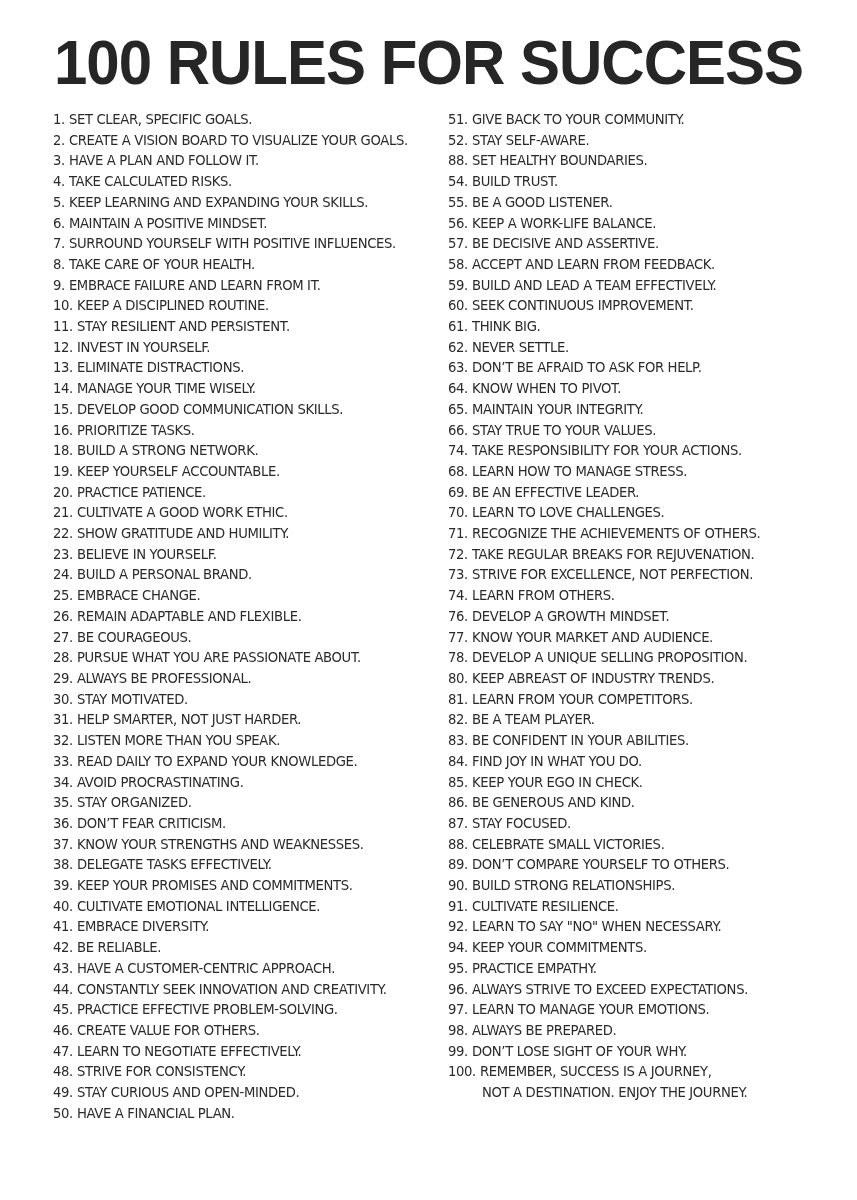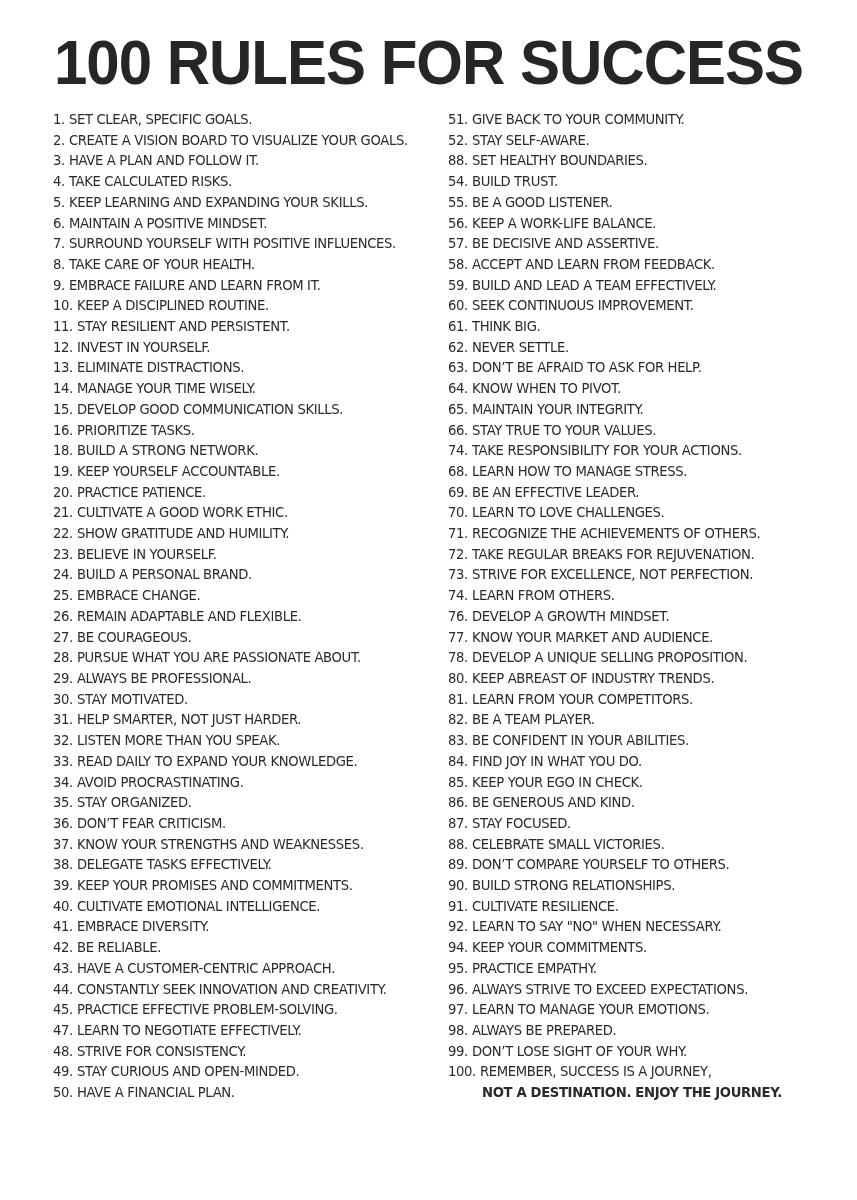--- a/index.html
+++ b/index.html
@@ -12,21 +12,21 @@
   }
   .col {
     position: absolute; top: 110px; margin: 0; padding: 0; list-style: none;
     font-family: "DejaVu Sans", sans-serif; font-size: 13.2px; line-height: 20.7px;
     color: #2a2a2a; letter-spacing: -0.35px;
   }
   .col-left { left: 53px; width: 400px; }
   .col-right { left: 448px; width: 390px; }
   .rule { white-space: nowrap; }
   .rule .num { margin-right: 4px; }
-  .cont { display: block; padding-left: 34px; font-weight: bold; }
+  .cont { display: block; padding-left: 34px; }
 </style>
 </head>
 <body>
 
 <h1 class="title">100 RULES FOR SUCCESS</h1>
 
 <ul class="col col-left" id="col-left">
     <li class="rule"><span class="num">1.</span><span class="txt">SET CLEAR, SPECIFIC GOALS.</span></li>
     <li class="rule"><span class="num">2.</span><span class="txt">CREATE A VISION BOARD TO VISUALIZE YOUR GOALS.</span></li>
     <li class="rule"><span class="num">3.</span><span class="txt">HAVE A PLAN AND FOLLOW IT.</span></li>
@@ -64,20 +64,21 @@
     <li class="rule"><span class="num">36.</span><span class="txt">DON’T FEAR CRITICISM.</span></li>
     <li class="rule"><span class="num">37.</span><span class="txt">KNOW YOUR STRENGTHS AND WEAKNESSES.</span></li>
     <li class="rule"><span class="num">38.</span><span class="txt">DELEGATE TASKS EFFECTIVELY.</span></li>
     <li class="rule"><span class="num">39.</span><span class="txt">KEEP YOUR PROMISES AND COMMITMENTS.</span></li>
     <li class="rule"><span class="num">40.</span><span class="txt">CULTIVATE EMOTIONAL INTELLIGENCE.</span></li>
     <li class="rule"><span class="num">41.</span><span class="txt">EMBRACE DIVERSITY.</span></li>
     <li class="rule"><span class="num">42.</span><span class="txt">BE RELIABLE.</span></li>
     <li class="rule"><span class="num">43.</span><span class="txt">HAVE A CUSTOMER-CENTRIC APPROACH.</span></li>
     <li class="rule"><span class="num">44.</span><span class="txt">CONSTANTLY SEEK INNOVATION AND CREATIVITY.</span></li>
     <li class="rule"><span class="num">45.</span><span class="txt">PRACTICE EFFECTIVE PROBLEM-SOLVING.</span></li>
+    <li class="rule"><span class="num">46.</span><span class="txt">CREATE VALUE FOR OTHERS.</span></li>
     <li class="rule"><span class="num">47.</span><span class="txt">LEARN TO NEGOTIATE EFFECTIVELY.</span></li>
     <li class="rule"><span class="num">48.</span><span class="txt">STRIVE FOR CONSISTENCY.</span></li>
     <li class="rule"><span class="num">49.</span><span class="txt">STAY CURIOUS AND OPEN-MINDED.</span></li>
     <li class="rule"><span class="num">50.</span><span class="txt">HAVE A FINANCIAL PLAN.</span></li>
   </ul>
 <ul class="col col-right" id="col-right">
     <li class="rule"><span class="num">51.</span><span class="txt">GIVE BACK TO YOUR COMMUNITY.</span></li>
     <li class="rule"><span class="num">52.</span><span class="txt">STAY SELF-AWARE.</span></li>
     <li class="rule"><span class="num">88.</span><span class="txt">SET HEALTHY BOUNDARIES.</span></li>
     <li class="rule"><span class="num">54.</span><span class="txt">BUILD TRUST.</span></li>

